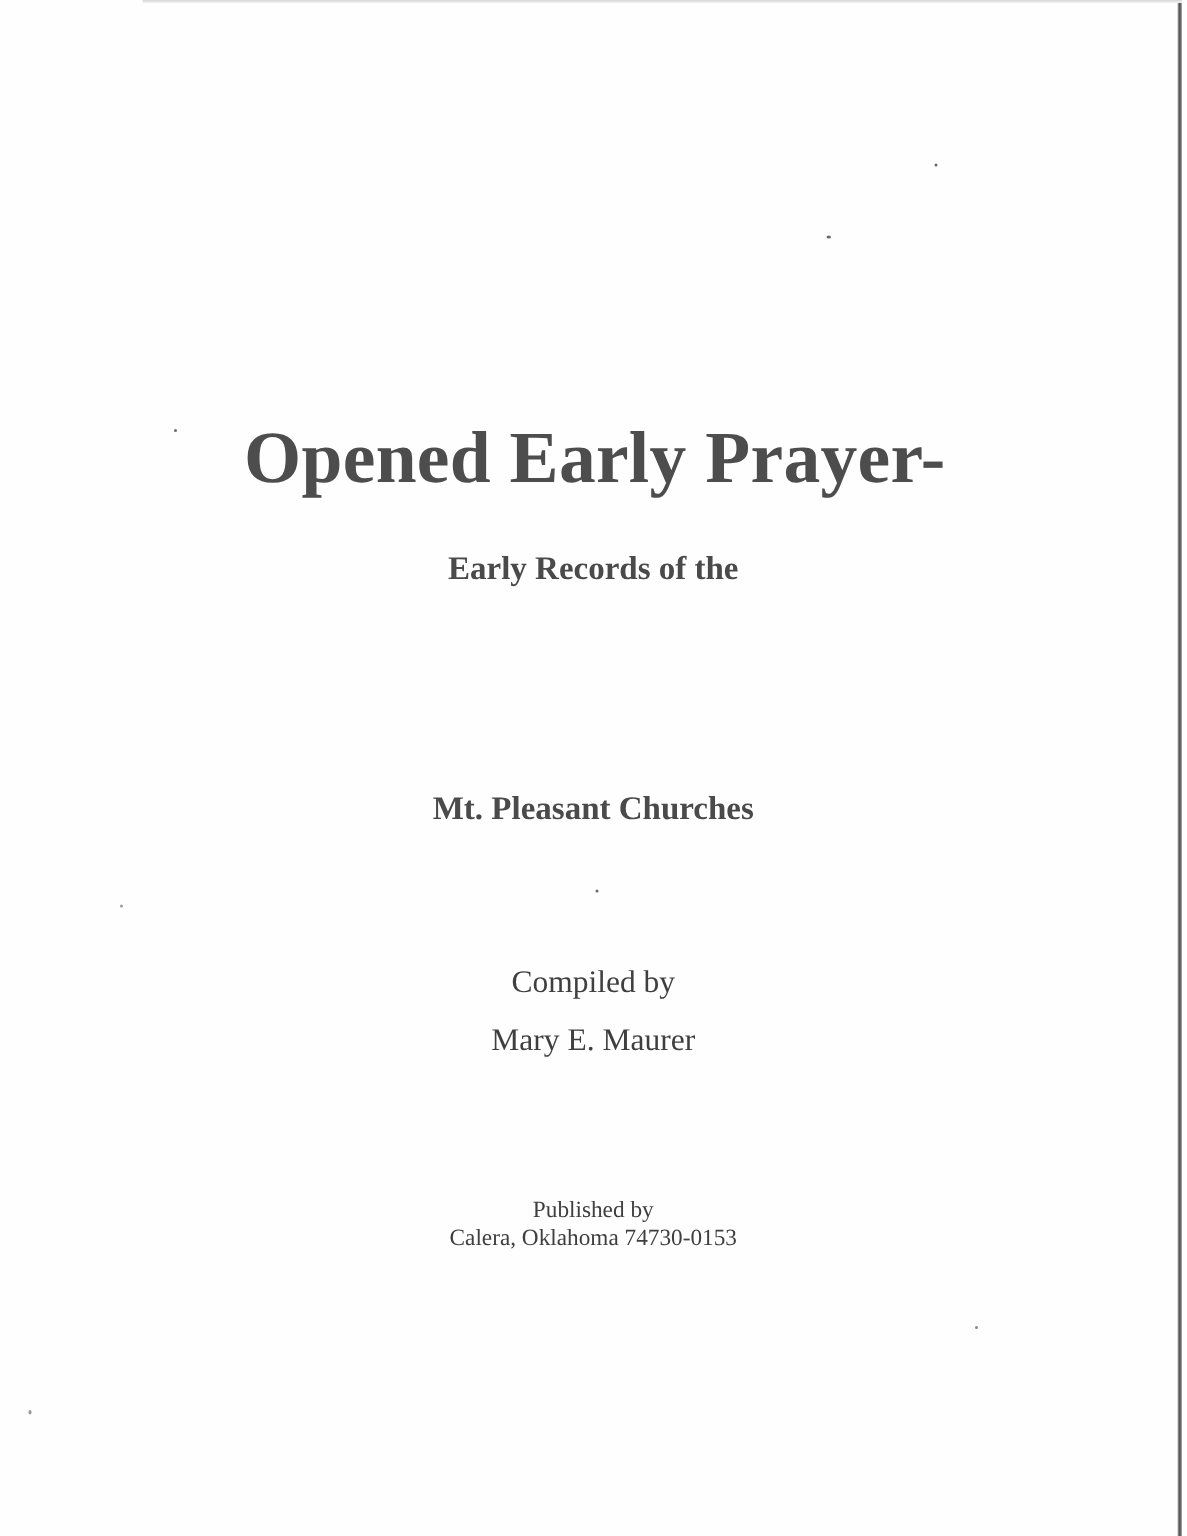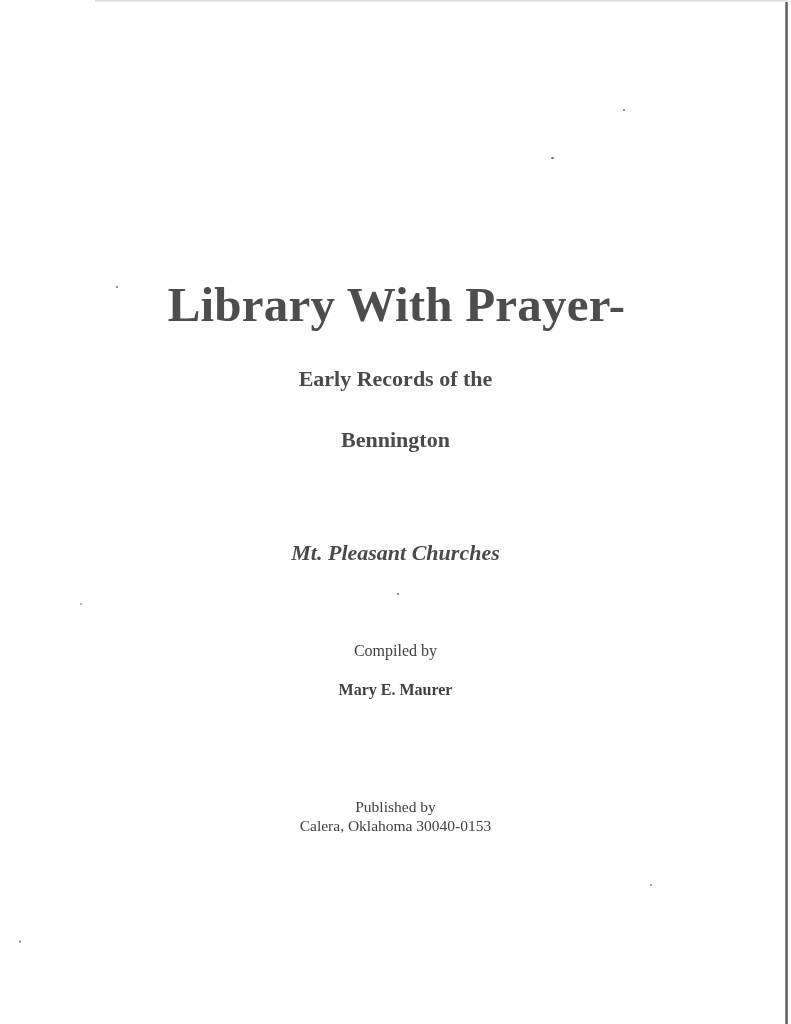--- a/index.html
+++ b/index.html
@@ -53,27 +53,27 @@
     }
     .title span { display: inline-block; transform: translateX(1px); }
     .sub {
       font-size: 22px;
       font-weight: bold;
       color: #4a4a4a;
     }
     .sub1 { top: 366px; }
     .sub2 { top: 427px; }
     .sub3 { top: 486px; }
-    .sub4 { top: 540px; font-style: italic; }
+    .sub4 { top: 526px; }
     .small {
-      font-size: 16px;
+      font-size: 21px;
       color: #3f3f3f;
     }
     .compiled { top: 642px; }
-    .author { top: 681px; font-weight: bold; }
+    .author { top: 681px; }
     .pub-block {
       position: absolute;
       top: 797px;
       left: 0;
       width: 791px;
       text-align: center;
       font-size: 15.5px;
       line-height: 19px;
       color: #3f3f3f;
     }
@@ -94,27 +94,26 @@
 
   <div class="speck" style="left:623px;top:109px;width:2px;height:2px;"></div>
   <div class="speck" style="left:551px;top:157px;width:3px;height:2px;"></div>
   <div class="speck" style="left:116px;top:286px;width:2px;height:2px;"></div>
   <div class="speck" style="left:397px;top:593px;width:2px;height:2px;"></div>
   <div class="speck" style="left:80px;top:603px;width:2px;height:2px;background:#9a9a9a;"></div>
   <div class="speck" style="left:650px;top:884px;width:2px;height:2px;background:#888;"></div>
   <div class="speck" style="left:19px;top:940px;width:2px;height:3px;background:#999;"></div>
 
   <div class="line title">
-    <span>Library With Prayer-</span>
+    <span>Opened Early Prayer-</span>
   </div>
 
   <div class="line sub sub1">Early Records of the</div>
-  <div class="line sub sub2">Bennington</div>
   <div class="line sub sub4">Mt. Pleasant Churches</div>
 
   <div class="line small compiled">Compiled by</div>
   <div class="line small author">Mary E. Maurer</div>
 
   <div class="pub-block">
     <div>Published by</div>
-    <div>Calera, Oklahoma 30040-0153</div>
+    <div>Calera, Oklahoma 74730-0153</div>
   </div>
 </div>
 
 </body></html>

